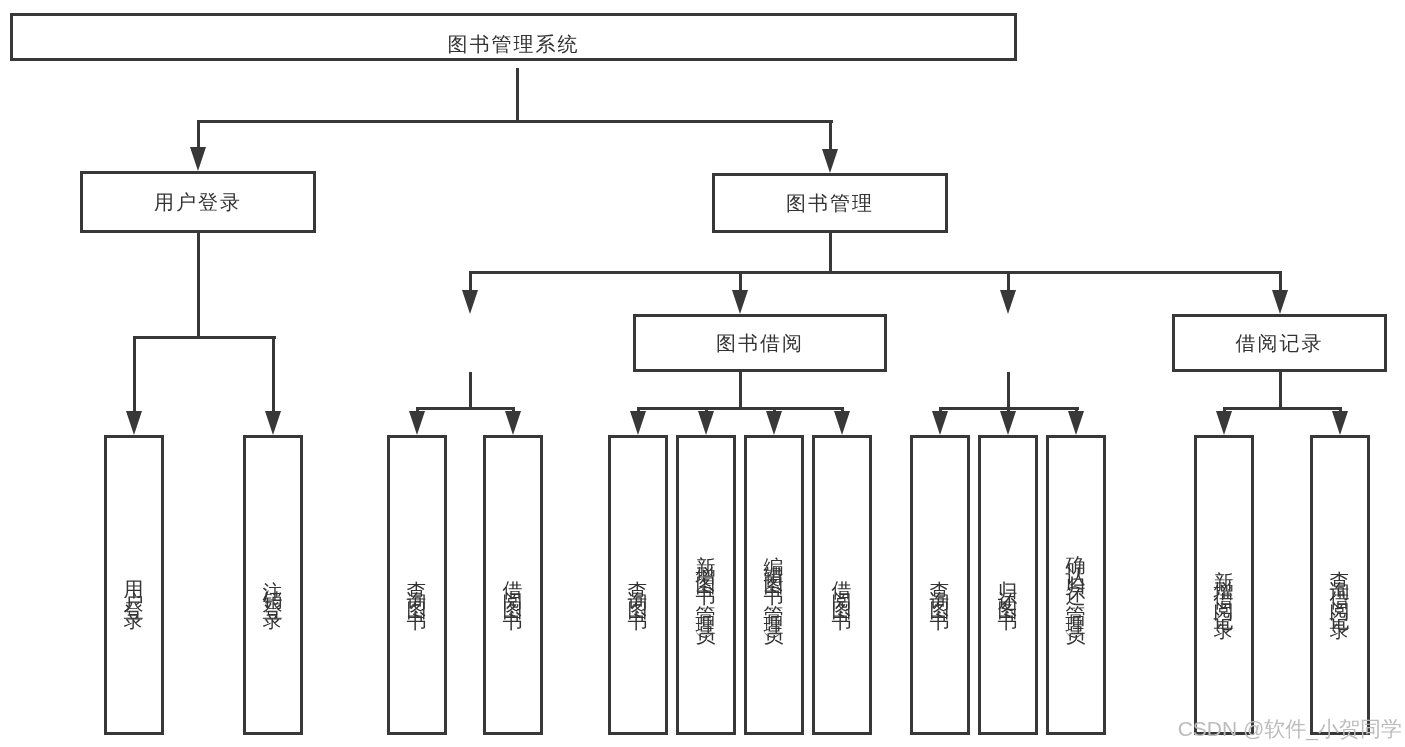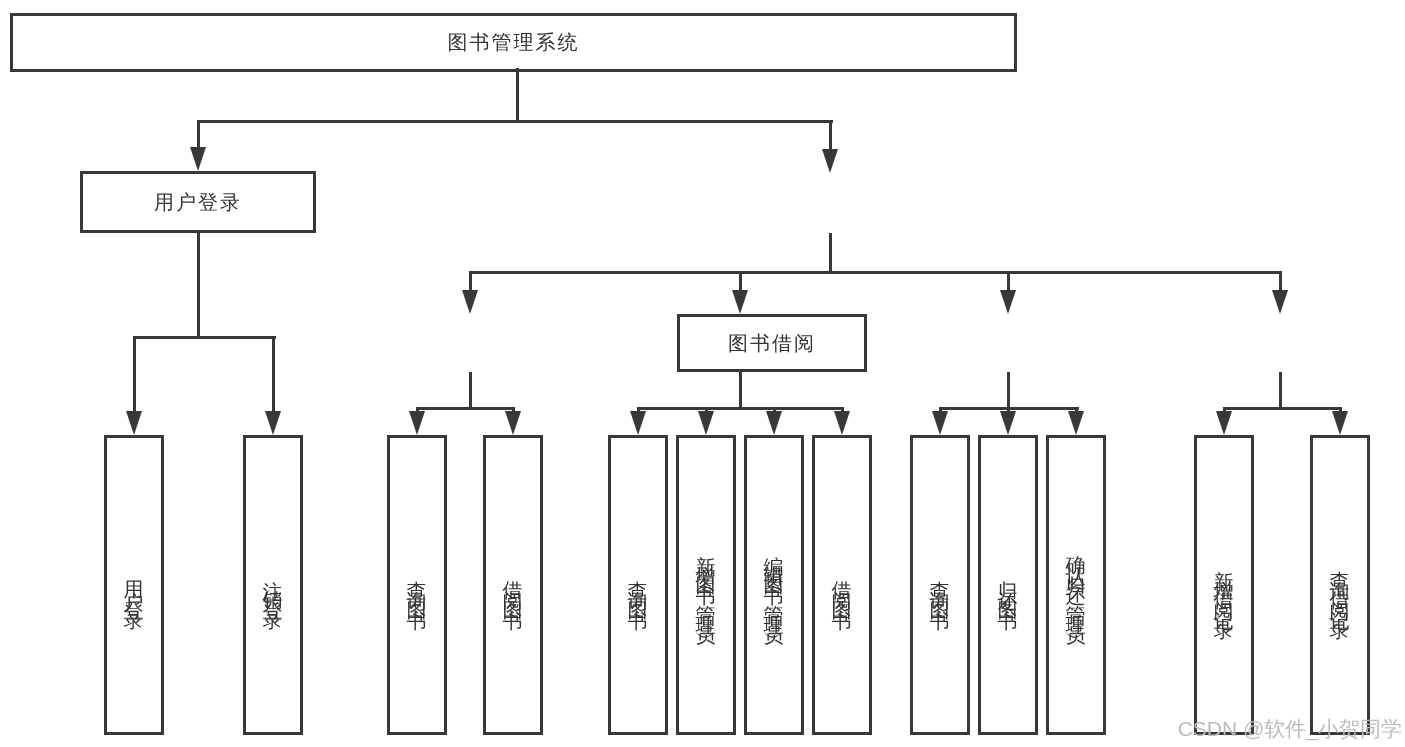--- a/index.html
+++ b/index.html
@@ -60,55 +60,61 @@
     color:var(--wm);
     font-size:21px;
     white-space:nowrap;
   }
 </style>
 </head>
 <body>
 
 <div id="stage">
 
-  <div class="hbox" style="left:10px;top:13px;width:1007px;height:59px;">
+  <div class="hbox" style="left:10px;top:13px;width:1007px;height:48px;align-items:flex-end;">
     <span>图书管理系统</span>
   </div>
 
   <div class="line" style="left:516px;top:68px;width:3px;height:52px;"></div>
   <div class="line" style="left:197px;top:120px;width:636px;height:3px;"></div>
   <div class="line" style="left:197px;top:120px;width:3px;height:30px;"></div>
   <div class="arrow" style="left:190px;top:147px;"></div>
   <div class="line" style="left:829px;top:120px;width:3px;height:32px;"></div>
   <div class="arrow" style="left:822px;top:149px;"></div>
 
   <div class="hbox" style="left:80px;top:171px;width:236px;height:62px;">
     <span>用户登录</span>
+  </div>
+  <div class="hbox" style="left:712px;top:173px;width:236px;height:60px;">
+    <span>图书管理</span>
   </div>
 
   <div class="line" style="left:197px;top:233px;width:3px;height:103px;"></div>
   <div class="line" style="left:133px;top:336px;width:143px;height:3px;"></div>
   <div class="line" style="left:133px;top:336px;width:3px;height:76px;"></div>
   <div class="arrow" style="left:126px;top:411px;"></div>
   <div class="line" style="left:272px;top:336px;width:3px;height:76px;"></div>
   <div class="arrow" style="left:265px;top:411px;"></div>
 
   <div class="line" style="left:829px;top:233px;width:3px;height:38px;"></div>
   <div class="line" style="left:469px;top:271px;width:813px;height:3px;"></div>
   <div class="line" style="left:469px;top:271px;width:3px;height:22px;"></div>
   <div class="arrow" style="left:462px;top:290px;"></div>
   <div class="line" style="left:739px;top:271px;width:3px;height:22px;"></div>
   <div class="arrow" style="left:732px;top:290px;"></div>
   <div class="line" style="left:1007px;top:271px;width:3px;height:22px;"></div>
   <div class="arrow" style="left:1000px;top:290px;"></div>
   <div class="line" style="left:1279px;top:271px;width:3px;height:22px;"></div>
   <div class="arrow" style="left:1272px;top:290px;"></div>
 
-  <div class="hbox" style="left:633px;top:314px;width:190px;height:58px;margin-left:44px;">
+  <div class="hbox" style="left:633px;top:314px;width:254px;height:58px;">
     <span>图书借阅</span>
+  </div>
+  <div class="hbox" style="left:1172px;top:314px;width:215px;height:58px;">
+    <span>借阅记录</span>
   </div>
 
   <div class="line" style="left:469px;top:372px;width:3px;height:35px;"></div>
   <div class="line" style="left:416px;top:407px;width:99px;height:3px;"></div>
   <div class="line" style="left:416px;top:407px;width:3px;height:8px;"></div>
   <div class="arrow" style="left:409px;top:411px;"></div>
   <div class="line" style="left:512px;top:407px;width:3px;height:8px;"></div>
   <div class="arrow" style="left:505px;top:411px;"></div>
 
   <div class="line" style="left:739px;top:372px;width:3px;height:35px;"></div>

